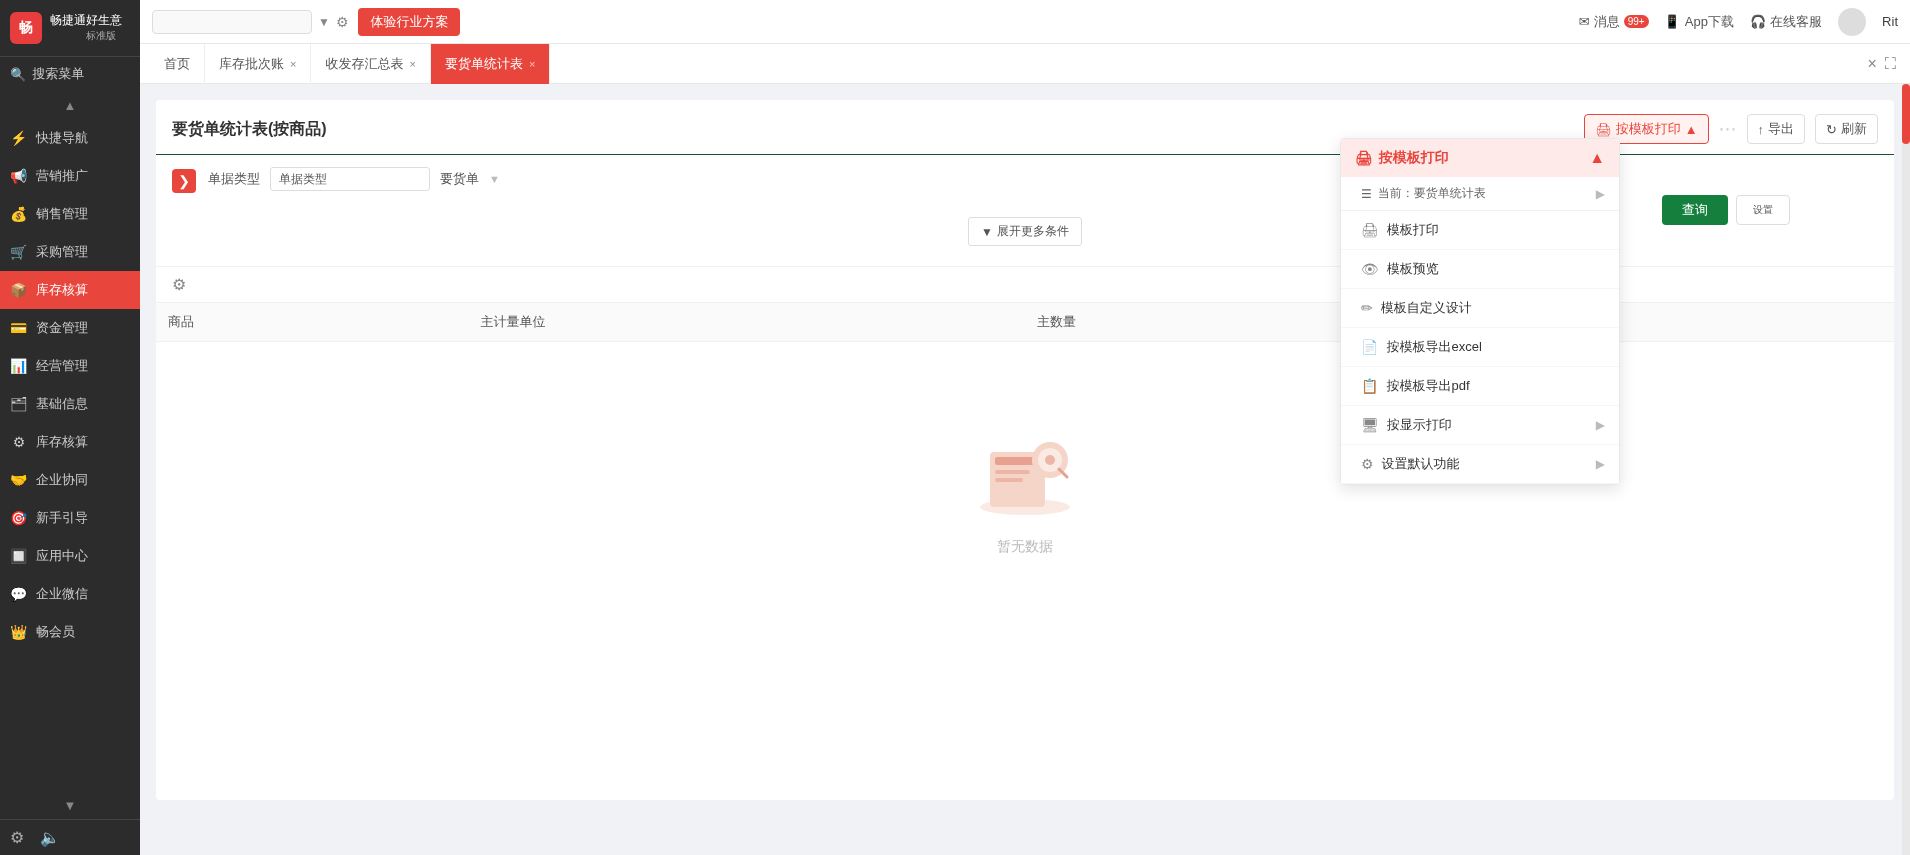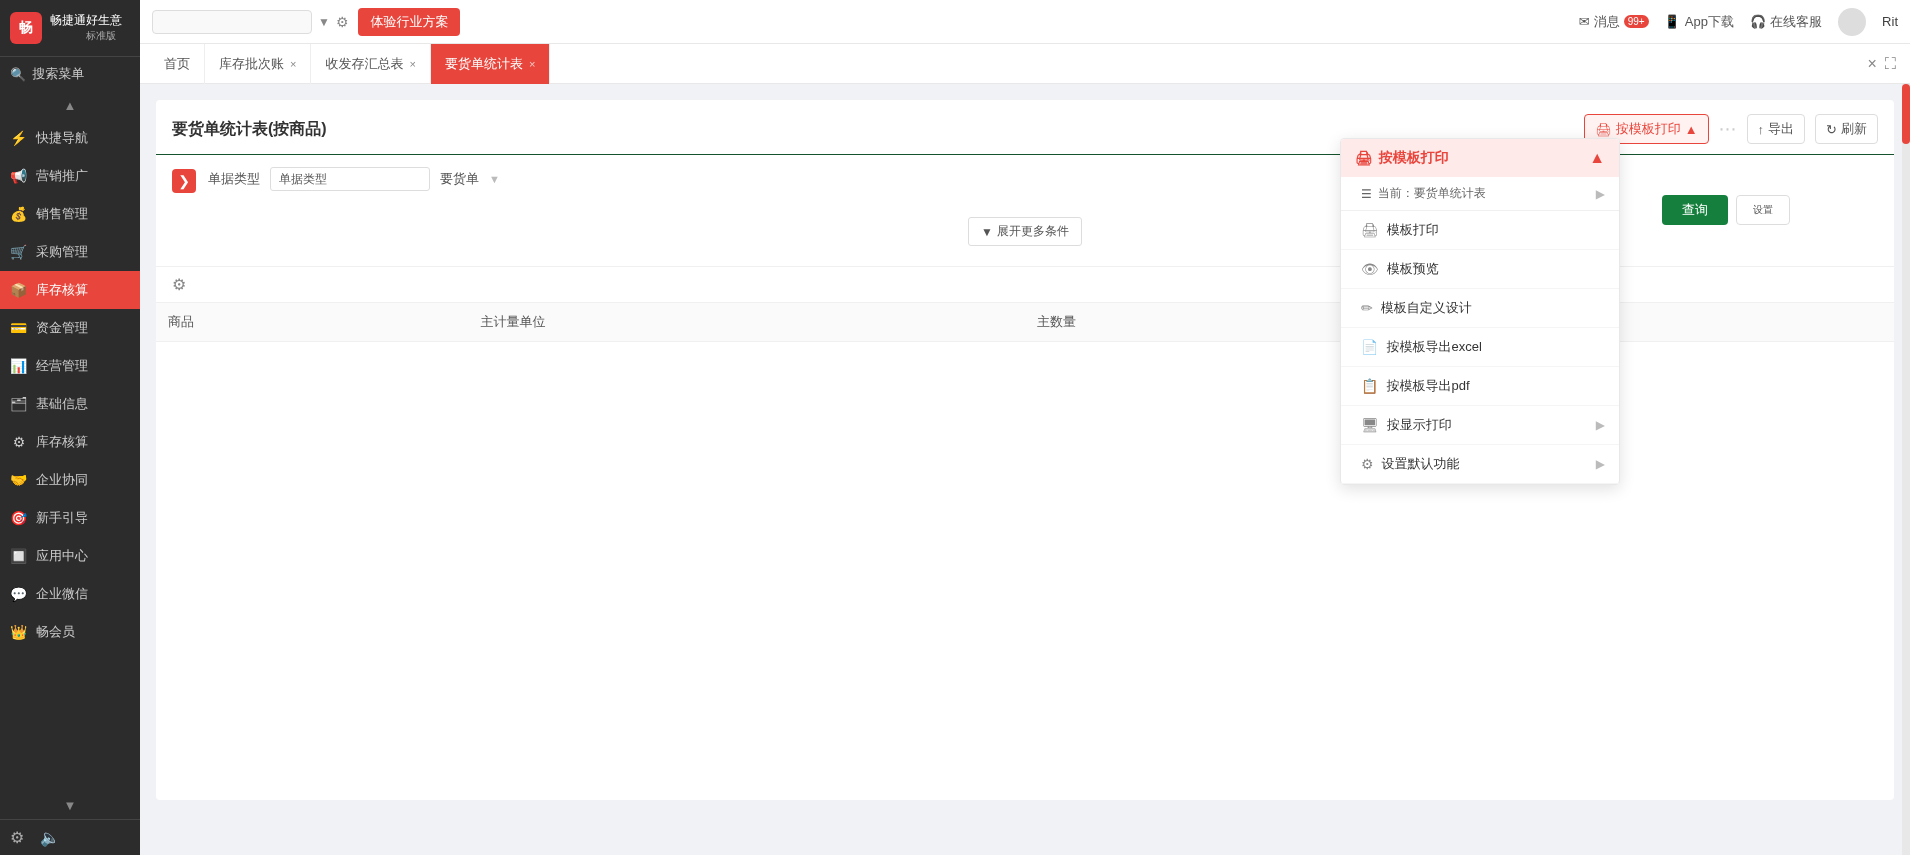--- a/index.html
+++ b/index.html
@@ -405,20 +405,36 @@
           <th>商品</th>
           <th>主计量单位</th>
           <th>主数量</th>
           <th>零售金额</th>
         </tr>
       </thead>
       <tbody>
       </tbody>
     </table>
 
+    <div class="empty-state">
+      <div class="empty-icon">
+        <svg viewBox="0 0 120 100" xmlns="http://www.w3.org/2000/svg">
+          <ellipse cx="60" cy="85" rx="45" ry="8" fill="#f5d5c8" opacity="0.5"></ellipse>
+          <rect x="25" y="30" width="55" height="55" rx="4" fill="#f5d5c8"></rect>
+          <rect x="30" y="35" width="45" height="8" rx="2" fill="#e8a090"></rect>
+          <rect x="30" y="48" width="35" height="4" rx="2" fill="#e8a090" opacity="0.6"></rect>
+          <rect x="30" y="56" width="28" height="4" rx="2" fill="#e8a090" opacity="0.6"></rect>
+          <circle cx="85" cy="38" r="18" fill="#f5d5c8"></circle>
+          <circle cx="85" cy="38" r="12" fill="#fff" opacity="0.5"></circle>
+          <line x1="94" y1="47" x2="102" y2="55" stroke="#e8a090" stroke-width="3" stroke-linecap="round"></line>
+          <circle cx="85" cy="38" r="5" fill="#e8a090" opacity="0.7"></circle>
+        </svg>
+      </div>
+      <span class="empty-text">暂无数据</span>
+    </div>
   </div>
 </div>
 
 <div class="print-dropdown">
   <div class="print-dropdown-header">
     <div class="print-dropdown-title">
       <span>🖨</span>
       <span>按模板打印</span>
     </div>
     <button class="print-dropdown-close">▲</button>

